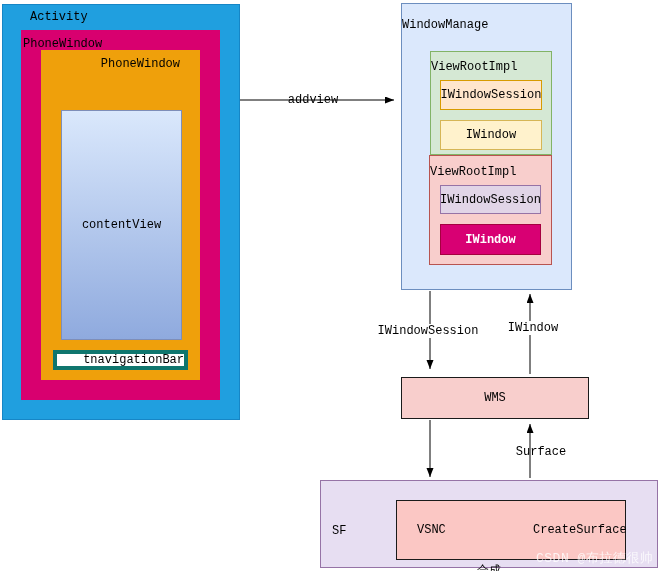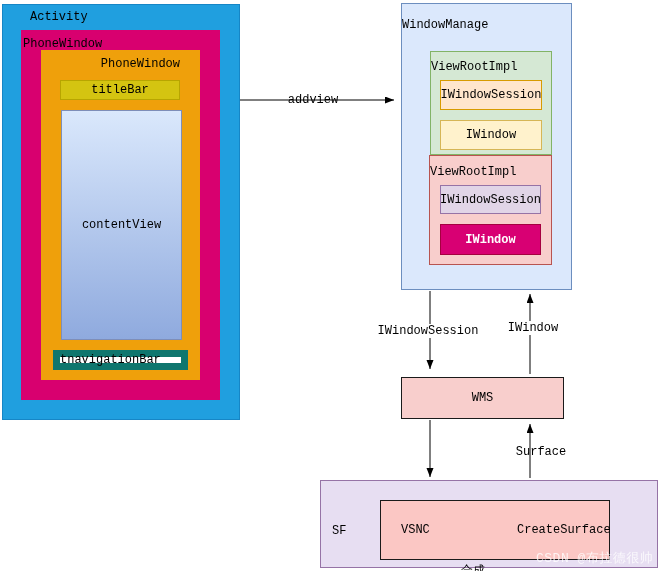--- a/index.html
+++ b/index.html
@@ -17,41 +17,41 @@
 
   
   .activity{left:2px;top:4px;width:238px;height:416px;background:#209FDF;border:1px solid #1686C6;}
   .phone-window{left:21px;top:30px;width:199px;height:370px;background:#D8006F;}
   .dector-view{left:41px;top:50px;width:159px;height:330px;background:#EFA00B;}
   .title-bar{left:60px;top:80px;width:120px;height:20px;background:#D4C411;border:1px solid #B8A500;
              display:flex;align-items:center;justify-content:center;}
   .content-view{left:61px;top:110px;width:121px;height:230px;
              background:linear-gradient(180deg,#DAE8FC 0%,#8FAADE 100%);
              border:1px solid #7E8EB8;display:flex;align-items:center;justify-content:center;}
-  .navigation-bar{left:53px;top:350px;width:135px;height:20px;background:#ffffff;border:7px solid #0f766e;
-             display:flex;align-items:center;justify-content:flex-start;}
+  .navigation-bar{left:53px;top:350px;width:135px;height:20px;background:#ffffff;border:4px solid #0f766e;
+             display:flex;align-items:center;justify-content:flex-end;}
 
   
   .window-manage{left:401px;top:3px;width:171px;height:287px;background:#DBE8FC;border:1px solid #6C8EBF;}
   .vri1{left:430px;top:51px;width:122px;height:104px;background:#D5E8D4;border:1px solid #82B366;}
   .vri1-session{left:440px;top:80px;width:102px;height:30px;background:#FFE6CC;border:1px solid #D79B00;
              display:flex;align-items:center;justify-content:center;}
   .vri1-window{left:440px;top:120px;width:102px;height:30px;background:#FFF2CC;border:1px solid #D6B656;
              display:flex;align-items:center;justify-content:center;}
   .vri2{left:429px;top:155px;width:123px;height:110px;background:#F8CECC;border:1px solid #B85450;}
   .vri2-session{left:440px;top:185px;width:101px;height:29px;background:#E1D5E7;border:1px solid #9673A6;
              display:flex;align-items:center;justify-content:center;}
   .vri2-window{left:440px;top:224px;width:101px;height:31px;background:#D80073;border:1px solid #A50040;
              display:flex;align-items:center;justify-content:center;color:#ffffff;font-weight:bold;}
-  .wms{left:401px;top:377px;width:163px;height:42px;background:#F8CECC;border:1px solid #1a1a1a;
+  .wms{left:401px;top:377px;width:188px;height:42px;background:#F8CECC;border:1px solid #1a1a1a;
              display:flex;align-items:center;justify-content:center;}
 
   
   .sf{left:320px;top:480px;width:338px;height:88px;background:#E7DEF2;border:1px solid #9673A6;}
-  .sf-inner{left:380px;top:500px;width:230px;height:60px;background:#FBC7C4;border:1px solid #1a1a1a;}
+  .sf-inner{left:396px;top:500px;width:230px;height:60px;background:#FBC7C4;border:1px solid #1a1a1a;}
   .sf-step{position:absolute;top:50%;transform:translateY(-50%);white-space:nowrap;}
 
   
   .edge-label{position:absolute;transform:translate(-50%,-50%);white-space:nowrap;}
   .edge-label.bg{background:#ffffff;padding:0 2px;}
 
   svg.edges{position:absolute;left:0;top:0;pointer-events:none;}
 
   .watermark{position:absolute;left:536px;top:549px;font-size:13px;
              color:rgba(255,255,255,0.78);letter-spacing:0.5px;white-space:nowrap;}
@@ -66,23 +66,20 @@
   </div>
 
   <div class="node phone-window">
     <div class="node-label" style="left:2px;top:7px;">PhoneWindow</div>
   </div>
 
   <div class="node dector-view">
     <div class="node-label" style="right:20px;top:7px;">PhoneWindow</div>
   </div>
 
-  <div class="node title-bar">
-    <span>titleBar</span>
-  </div>
 
   <div class="node content-view">
     <span>contentView</span>
   </div>
 
   <div class="node navigation-bar">
     <span>tnavigationBar</span>
   </div>
 
   <div class="node window-manage">

